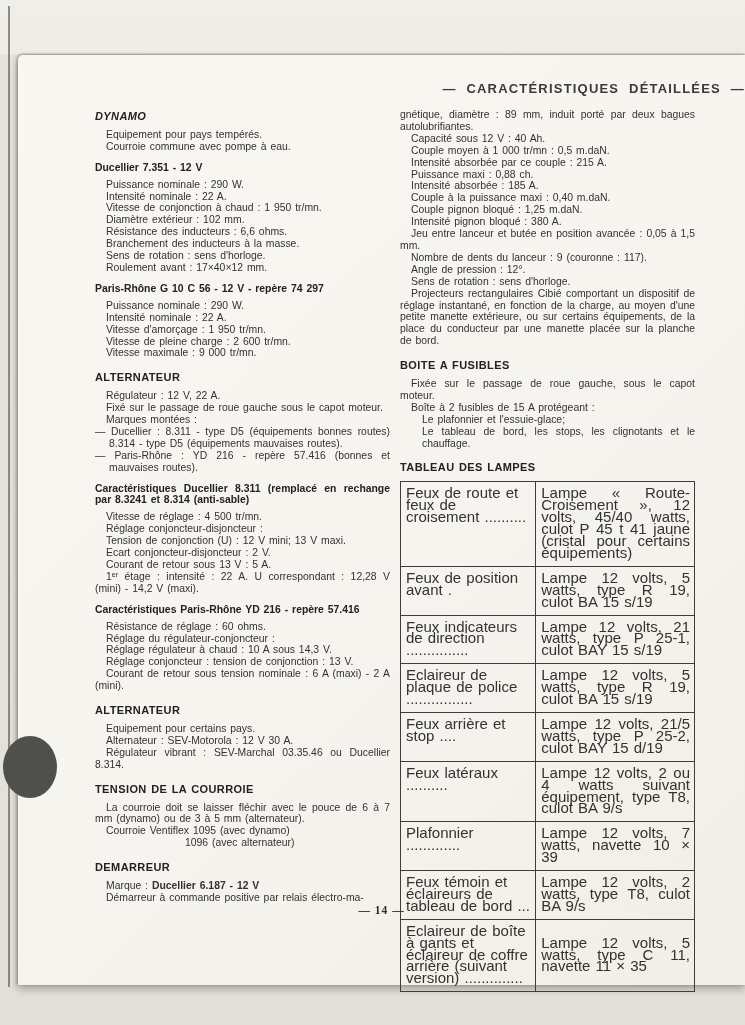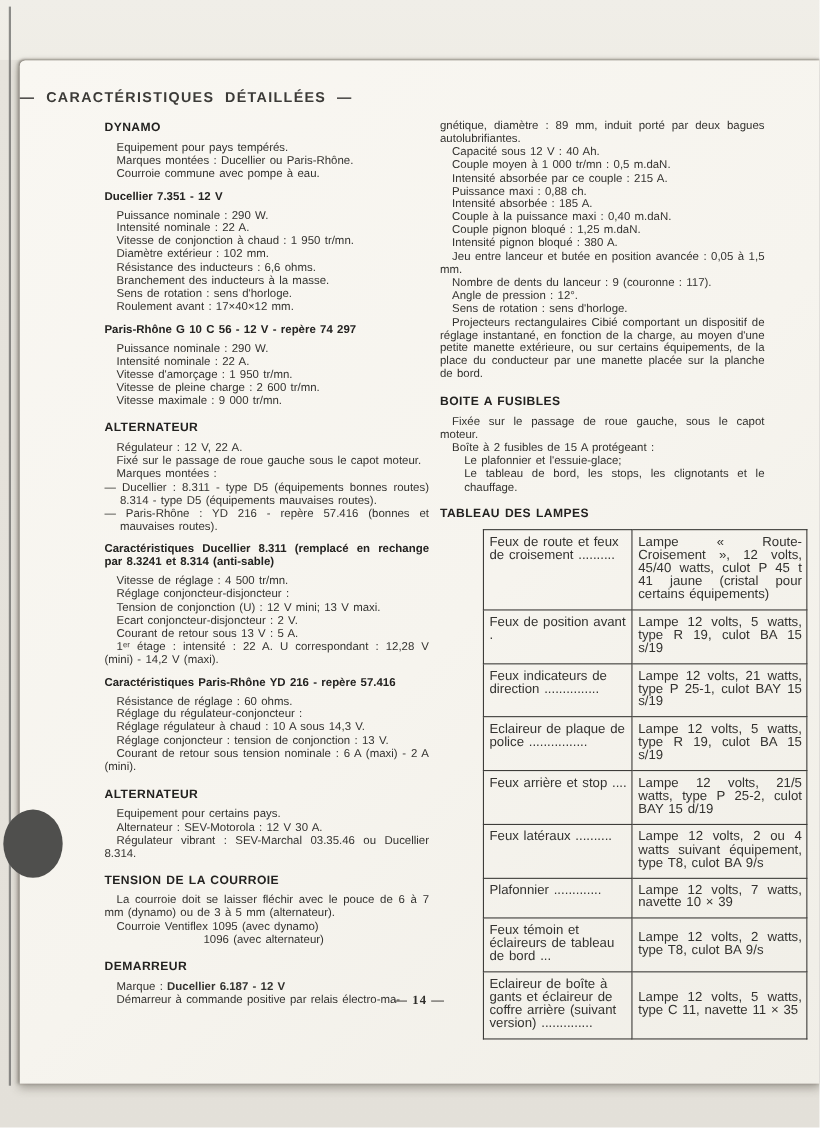--- a/index.html
+++ b/index.html
@@ -10,59 +10,58 @@
   }
   .edge-line{position:absolute;left:8px;top:6px;width:2px;height:981px;background:#6a6a68;opacity:.75;}
   .page{
     position:absolute;left:18px;top:55px;width:727px;height:930px;
     background:linear-gradient(135deg,#f9f7f2 0%,#f6f4ee 55%,#f0eee7 100%);
     box-shadow:0 -1px 2px rgba(90,85,75,.45),0 4px 9px rgba(70,65,55,.4),-2px 0 3px rgba(90,85,75,.3);
     border-top-left-radius:5px;
   }
   .notch{position:absolute;left:3px;top:736px;width:54px;height:62px;border-radius:50%;background:#4f4f4d;}
   .page-title{
-    margin-top:26px;text-align:left;font-size:13px;font-weight:bold;color:#3b3a37;
+    margin-top:26px;text-align:right;font-size:13px;font-weight:bold;color:#3b3a37;
     letter-spacing:1.2px;word-spacing:5px;
   }
   .columns{display:flex;margin:13px 0 0 77px;}
   .col{width:295px;font-size:10.4px;line-height:11.9px;color:#33322f;word-spacing:1px;}
   .col-right{margin-left:10px;}
   .doc-section{margin:0;}
   .heading{font-weight:bold;font-size:11px;letter-spacing:.4px;color:#232220;margin:13px 0 6px;}
-  .doc-section:first-child .heading{margin-top:2px;}
+  .doc-section:first-child .heading{margin-top:2px;font-style:italic;}
   .subheading{font-weight:bold;color:#232220;margin:9px 0 5px;text-align:justify;}
   .blk{margin:0;}
   .blk-line{padding-left:11px;}
   .blk-para{text-indent:11px;text-align:justify;}
   .blk-flushpara{text-align:justify;}
   .blk-dash{padding-left:14px;text-indent:-14px;text-align:justify;}
   .blk-cont{padding-left:90px;}
   .blk-indent2{padding-left:22px;text-align:justify;}
-  .lamp-table{border-collapse:collapse;width:100%;margin-top:7px;font-size:12px;line-height:11.9px;color:#33322f;margin-left:39px;}
+  .lamp-table{border-collapse:collapse;width:100%;margin-top:7px;font-size:15px;line-height:11.9px;color:#33322f;}
   .lamp-table td{border:1.5px solid #3e3d3a;padding:5px 4px 7px 5px;}
   .lamp-table td.cell-label{width:46%;vertical-align:top;}
   .lamp-table td.cell-value{vertical-align:middle;text-align:justify;}
   .page-footer{
     position:absolute;top:849px;left:0;width:100%;text-align:center;
     font-family:"Liberation Serif", serif;font-weight:bold;font-size:11.5px;color:#2e2d2a;letter-spacing:1px;
   }
 </style>
 </head>
 <body>
 
 <div class="edge-line"></div>
 
 <div class="page">
   <div class="page-title">—  CARACTÉRISTIQUES  DÉTAILLÉES  —</div>
   <div class="columns">
     <div class="col col-left">
         <section class="doc-section">
           <div class="heading">DYNAMO</div>
           <div class="blk blk-line">Equipement pour pays tempérés.</div>
-          <div class="blk blk-line">Marques montées : Ducellier ou Paris-Rhône.</div>
           <div class="blk blk-line">Courroie commune avec pompe à eau.</div>
         </section>
         <section class="doc-section">
           <div class="subheading">Ducellier 7.351 - 12 V</div>
           <div class="blk blk-line">Puissance nominale : 290 W.</div>
           <div class="blk blk-line">Intensité nominale : 22 A.</div>
           <div class="blk blk-line">Vitesse de conjonction à chaud : 1 950 tr/mn.</div>
           <div class="blk blk-line">Diamètre extérieur : 102 mm.</div>
           <div class="blk blk-line">Résistance des inducteurs : 6,6 ohms.</div>
           <div class="blk blk-line">Branchement des inducteurs à la masse.</div>

